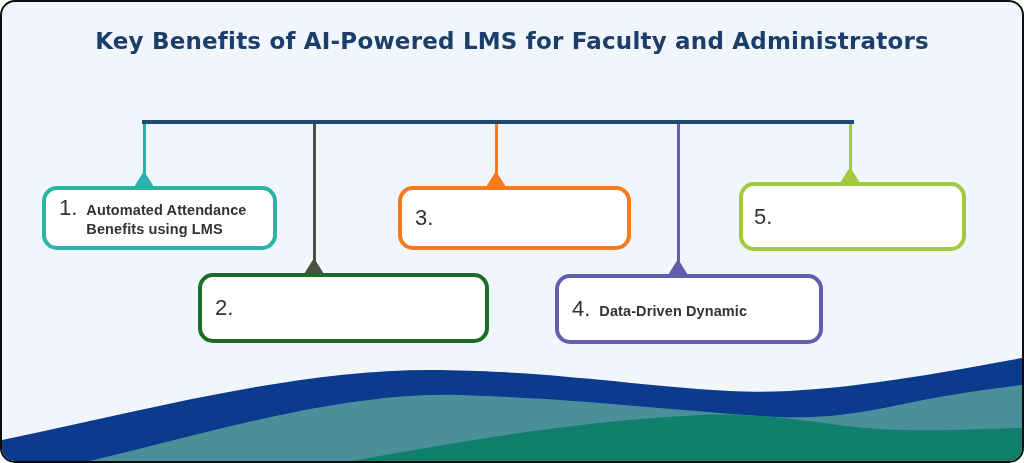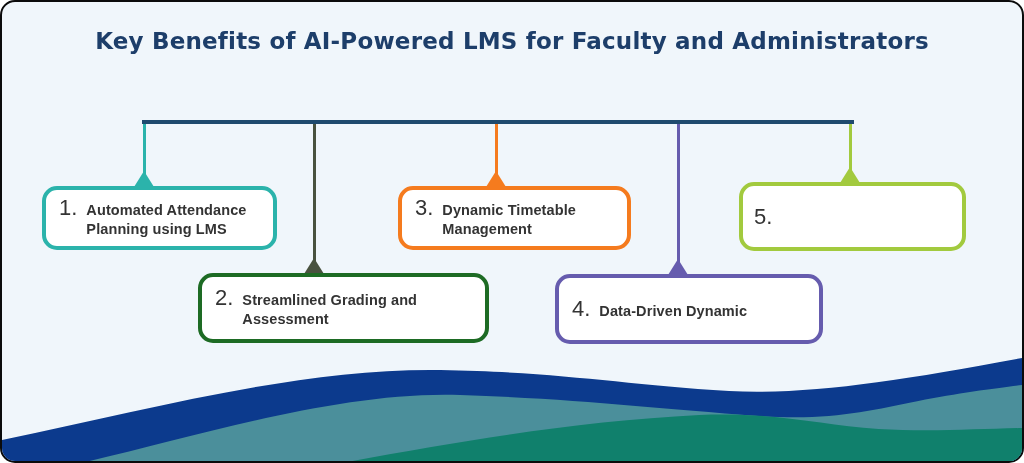--- a/index.html
+++ b/index.html
@@ -75,37 +75,33 @@
   <div class="arrowhead" style="left: 484px; top: 169px; --c: #f57b1e;"></div>
   <div class="arrowhead" style="left: 666px; top: 257px; --c: #665cae;"></div>
   <div class="arrowhead" style="left: 838px; top: 165px; --c: #a2ca3e;"></div>
 
   <div class="hline"></div>
 
   <div class="benefit-box" style="left: 40px; top: 184px; width: 235px; height: 64px; --c: #2bb3ab;">
     <div class="box-row row-baseline">
       <span class="box-number">1.</span>
       <span class="box-label">Automated Attendance
-Planning using LMS</span>
+Benefits using LMS</span>
     </div>
   </div>
 
   <div class="benefit-box" style="left: 196px; top: 271px; width: 291px; height: 70px; --c: #1d6b24;">
     <div class="box-row row-baseline">
       <span class="box-number">2.</span>
-      <span class="box-label">Streamlined Grading and
-Assessment</span>
     </div>
   </div>
 
   <div class="benefit-box" style="left: 396px; top: 184px; width: 233px; height: 64px; --c: #f57b1e;">
     <div class="box-row row-baseline">
       <span class="box-number">3.</span>
-      <span class="box-label">Dynamic Timetable
-Management</span>
     </div>
   </div>
 
   <div class="benefit-box" style="left: 553px; top: 272px; width: 268px; height: 70px; --c: #665cae;">
     <div class="box-row row-baseline">
       <span class="box-number">4.</span>
       <span class="box-label">Data-Driven Dynamic</span>
     </div>
   </div>
 

